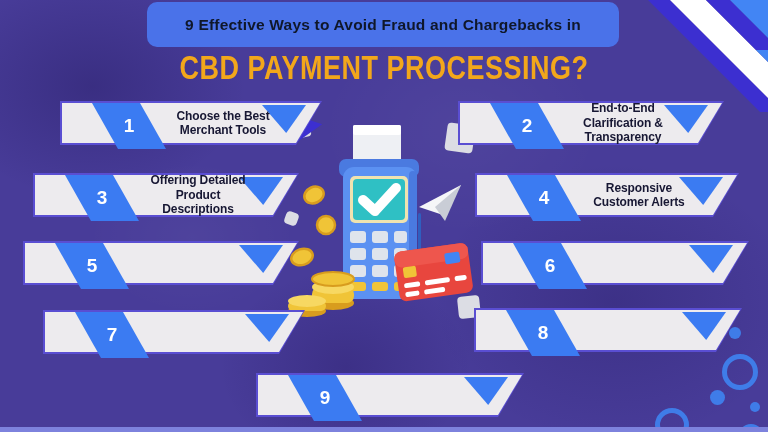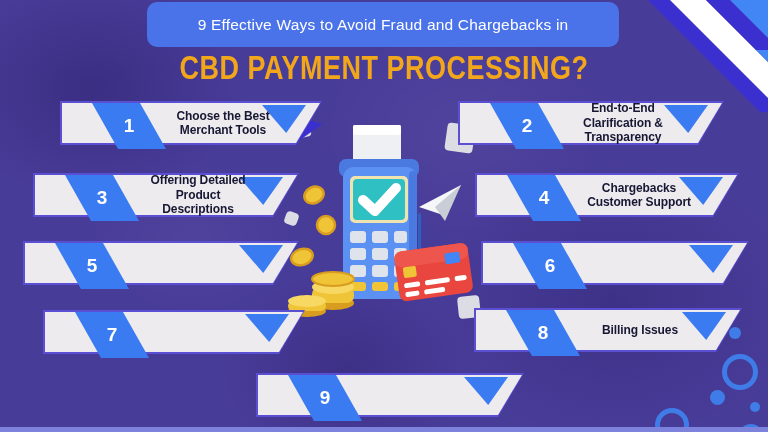--- a/index.html
+++ b/index.html
@@ -12,21 +12,21 @@
       radial-gradient(220px 160px at 12% 20%, rgba(20,10,70,.28), transparent 70%),
       radial-gradient(260px 200px at 80% 70%, rgba(20,10,70,.22), transparent 70%),
       radial-gradient(180px 140px at 45% 85%, rgba(25,12,80,.25), transparent 70%),
       radial-gradient(200px 150px at 60% 30%, rgba(255,255,255,.04), transparent 70%),
       radial-gradient(150px 110px at 25% 55%, rgba(255,255,255,.035), transparent 70%);}
   .bottom-strip{position:absolute;left:0;right:0;bottom:0;height:5px;background:#7d82dd;}
 
   
   .header-bar{position:absolute;left:147px;top:2px;width:472px;height:45px;
     background:#4a72e9;border-radius:10px;display:flex;align-items:center;justify-content:center;}
-  .header-bar .line1{color:#ffffff;font-weight:normal;font-size:15.5px;letter-spacing:.2px;}
+  .header-bar .line1{color:#0f172a;font-weight:bold;font-size:15.5px;letter-spacing:.2px;}
   .main-title{position:absolute;left:0;top:50px;width:768px;text-align:center;
     color:#f2a71b;font-weight:bold;font-size:27px;letter-spacing:.5px;
     transform:scaleY(1.22);transform-origin:top center;}
 
   
   .corner-stripes{position:absolute;right:0;top:0;width:150px;height:112px;}
 
   
   .dot,.ring{position:absolute;border-radius:50%;}
   .dot{background:#3f7ce8;}
@@ -192,21 +192,21 @@
     </div>
   <div class="label">Offering Detailed Product Descriptions</div>
 </div>
 <div class="banner b4">
   <div class="edge"></div>
   <div class="bg"></div>
   <div class="tri"></div>
   <div class="numband">
       <span>4</span>
     </div>
-  <div class="label">Chargebacks Customer Support</div>
+  <div class="label">Responsive Customer Alerts</div>
 </div>
 <div class="banner b5">
   <div class="edge"></div>
   <div class="bg"></div>
   <div class="tri"></div>
   <div class="numband">
       <span>5</span>
     </div>
 </div>
 <div class="banner b6">
@@ -225,21 +225,20 @@
       <span>7</span>
     </div>
 </div>
 <div class="banner b8">
   <div class="edge"></div>
   <div class="bg"></div>
   <div class="tri"></div>
   <div class="numband">
       <span>8</span>
     </div>
-  <div class="label">Billing Issues</div>
 </div>
 <div class="banner b9">
   <div class="edge"></div>
   <div class="bg"></div>
   <div class="tri"></div>
   <div class="numband">
       <span>9</span>
     </div>
 </div>
 

